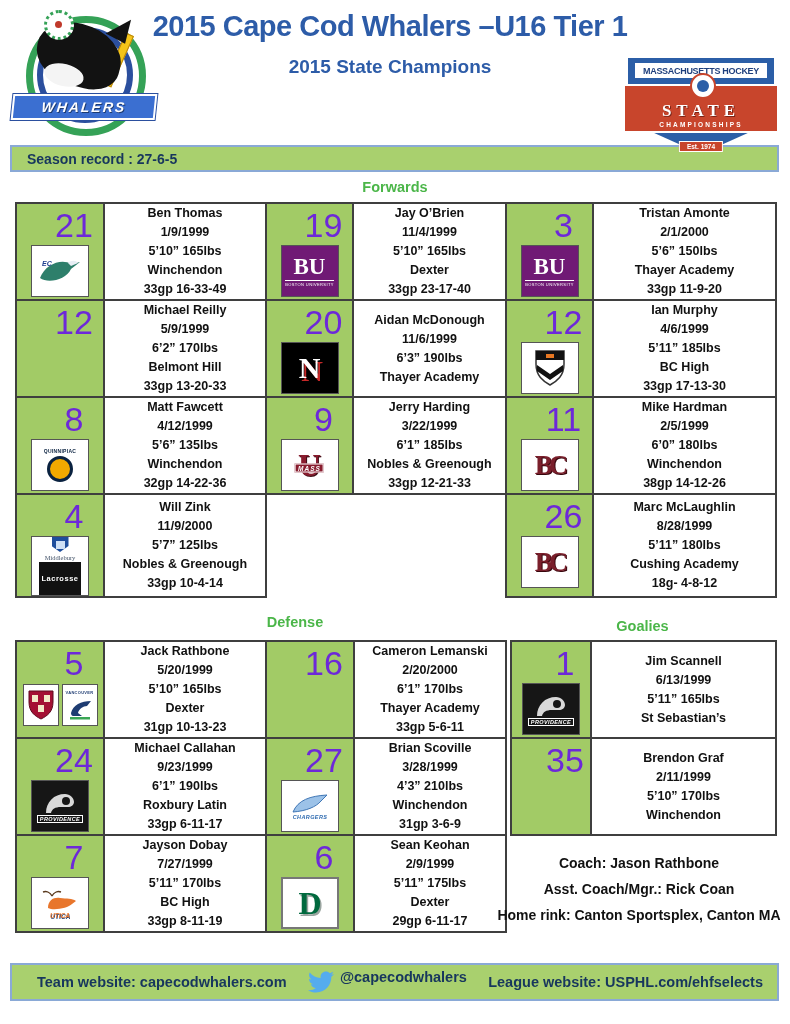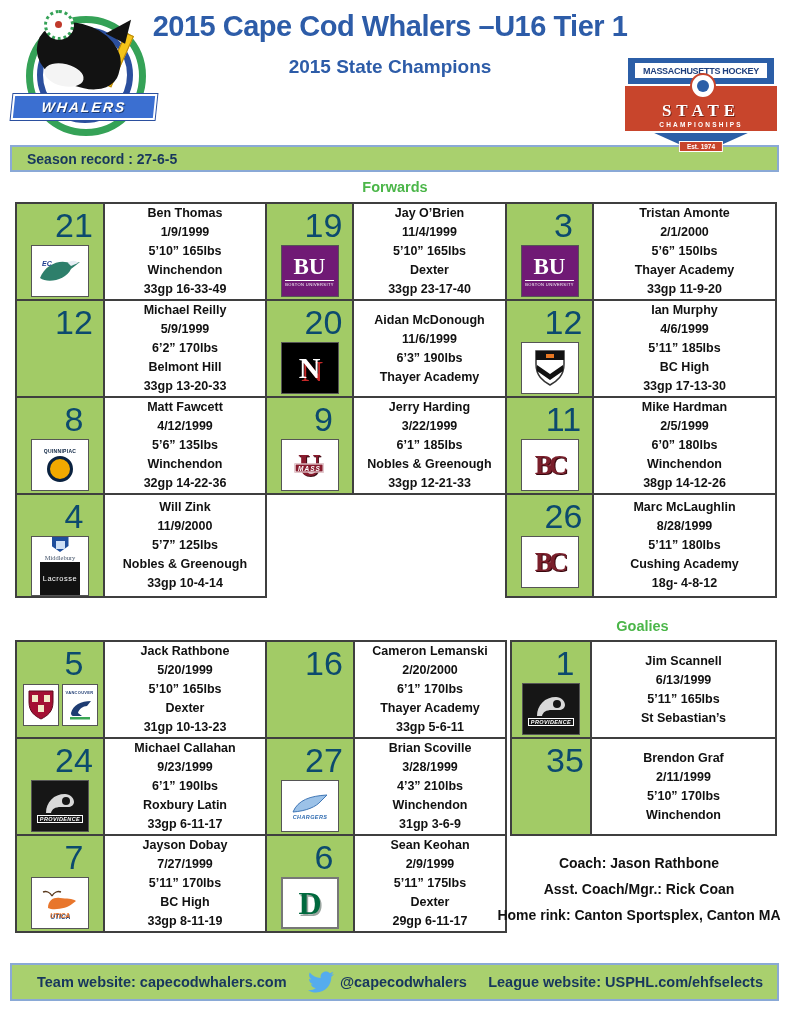--- a/index.html
+++ b/index.html
@@ -57,38 +57,38 @@
   .badge-est{position:absolute;bottom:2px;left:50%;transform:translateX(-50%);background:#c8452c;
              color:#fff;font-size:6.5px;font-weight:bold;padding:1px 7px;border:1px solid #fff;
              z-index:3;white-space:nowrap;}
 
   
   .green-bar{position:absolute;left:10px;width:769px;background:#a9d06e;border:2px solid #8aa9d6;
              box-sizing:border-box;display:flex;align-items:center;}
   .season-bar{top:145px;height:27px;padding-left:15px;font-size:14px;font-weight:bold;color:#17365d;}
   .footer-bar{top:963px;height:38px;justify-content:space-between;padding:0 14px 0 25px;
               font-size:14.5px;font-weight:bold;color:#17365d;}
-  .footer-mid{display:flex;align-items:center;gap:6px;}
+  .footer-mid{display:flex;gap:6px;}
 
   
   .sec-label{position:absolute;font-size:14.5px;font-weight:bold;color:#4bb649;text-align:center;}
   .lbl-forwards{left:15px;top:179px;width:760px;}
   .lbl-defense{left:15px;top:614px;width:560px;}
   .lbl-goalies{left:510px;top:618px;width:265px;}
 
   
   .roster{border-collapse:collapse;table-layout:fixed;position:absolute;}
   .roster td{border:2px solid #3f3f3f;padding:0;vertical-align:middle;box-sizing:border-box;}
   .roster tr{height:97px;}
   #fwd{left:15px;top:202px;width:760px;}
   #def{left:15px;top:640px;width:490px;}
   #gol{left:510px;top:640px;width:265px;}
   td.num{background:#a2cb66;text-align:center;vertical-align:top;}
   td.blank{border:none;background:#fff;}
-  .pnum{font-size:34px;line-height:1.12;color:#0c4a6e;margin-top:2px;margin-left:28px;}
+  .pnum{font-size:34px;line-height:1.12;color:#6d28d9;margin-top:2px;margin-left:28px;}
   .iline{font-size:12.5px;font-weight:bold;line-height:19px;text-align:center;color:#111;}
   .iline:empty{display:none;}
 
   
   .logo-box{width:58px;height:52px;margin:1px auto 0;background:#fff;border:1px solid #555;
             display:flex;flex-direction:column;align-items:center;justify-content:center;
             overflow:hidden;position:relative;box-sizing:border-box;}
   .logo-pair{display:flex;gap:3px;justify-content:center;margin-top:2px;}
   .logo-sm{width:36px;height:42px;background:#fff;border:1px solid #555;display:flex;
            flex-direction:column;align-items:center;justify-content:center;overflow:hidden;box-sizing:border-box;}
@@ -107,21 +107,21 @@
   .um-mass{position:absolute;top:60%;left:50%;transform:translate(-50%,-50%);background:#881c2e;
            color:#fff;font-size:6.5px;font-weight:bold;padding:0 2px;letter-spacing:1px;
            font-style:italic;border:1px solid #fff;}
   .bc-text{color:#7a1f2b;font-size:27px;font-weight:bold;font-family:"Liberation Serif",serif;
            letter-spacing:-4px;line-height:1;text-shadow:1px 1px 0 #38060d;}
   .lg-mid{height:60px;}
   .mid-shield{width:17px;height:19px;background:#1f4e9c;
               clip-path:polygon(0 0,100% 0,100% 60%,50% 100%,0 60%);position:relative;}
   .mid-shield::after{content:"";position:absolute;left:4px;top:4px;width:9px;height:8px;background:#cfe0f5;}
   .mid-name{font-size:6.5px;color:#44546a;font-family:"Liberation Serif",serif;margin-top:2px;}
-  .mid-sport{background:#111;color:#fff;font-size:7.5px;font-weight:normal;padding:12px 3px;margin-top:1px;
+  .mid-sport{background:#111;color:#fff;font-size:7.5px;font-weight:bold;padding:12px 3px;margin-top:1px;
              letter-spacing:.5px;}
   .van-city{font-size:4px;color:#1e3c72;font-weight:bold;letter-spacing:.3px;}
   .lg-prov{background:#161616;}
   .prov-text{color:#fff;font-size:5.5px;font-weight:bold;font-style:italic;border:1px solid #fff;
              padding:0 2px;margin-top:1px;letter-spacing:.4px;white-space:nowrap;}
   .uah-text{color:#2f6bb0;font-size:5.5px;font-weight:bold;font-style:italic;letter-spacing:.4px;}
   .utica-text{color:#e8762c;font-size:6.5px;font-weight:bold;font-style:italic;text-shadow:.5px .5px 0 #1e3c72;}
   .dart-d{color:#00693e;font-size:32px;font-weight:bold;font-family:"Liberation Serif",serif;line-height:1;
           text-shadow:1.5px 1.5px 0 #9aa5a0;}
   .lg-dart{border:2px solid #777;}
@@ -340,20 +340,21 @@
         <div class="iline">Marc McLaughlin</div>
         <div class="iline">8/28/1999</div>
         <div class="iline">5’11” 180lbs</div>
         <div class="iline">Cushing Academy</div>
         <div class="iline">18g- 4-8-12</div>
       </td>
     </tr>
   </tbody>
     </table>
 
+  <div class="sec-label lbl-defense">Defense</div>
   <div class="sec-label lbl-goalies">Goalies</div>
 
   <table class="roster" id="def">
     <colgroup>
         <col style="width:88px">
         <col style="width:162px">
         <col style="width:88px">
         <col style="width:152px">
       </colgroup>
     <tbody>

